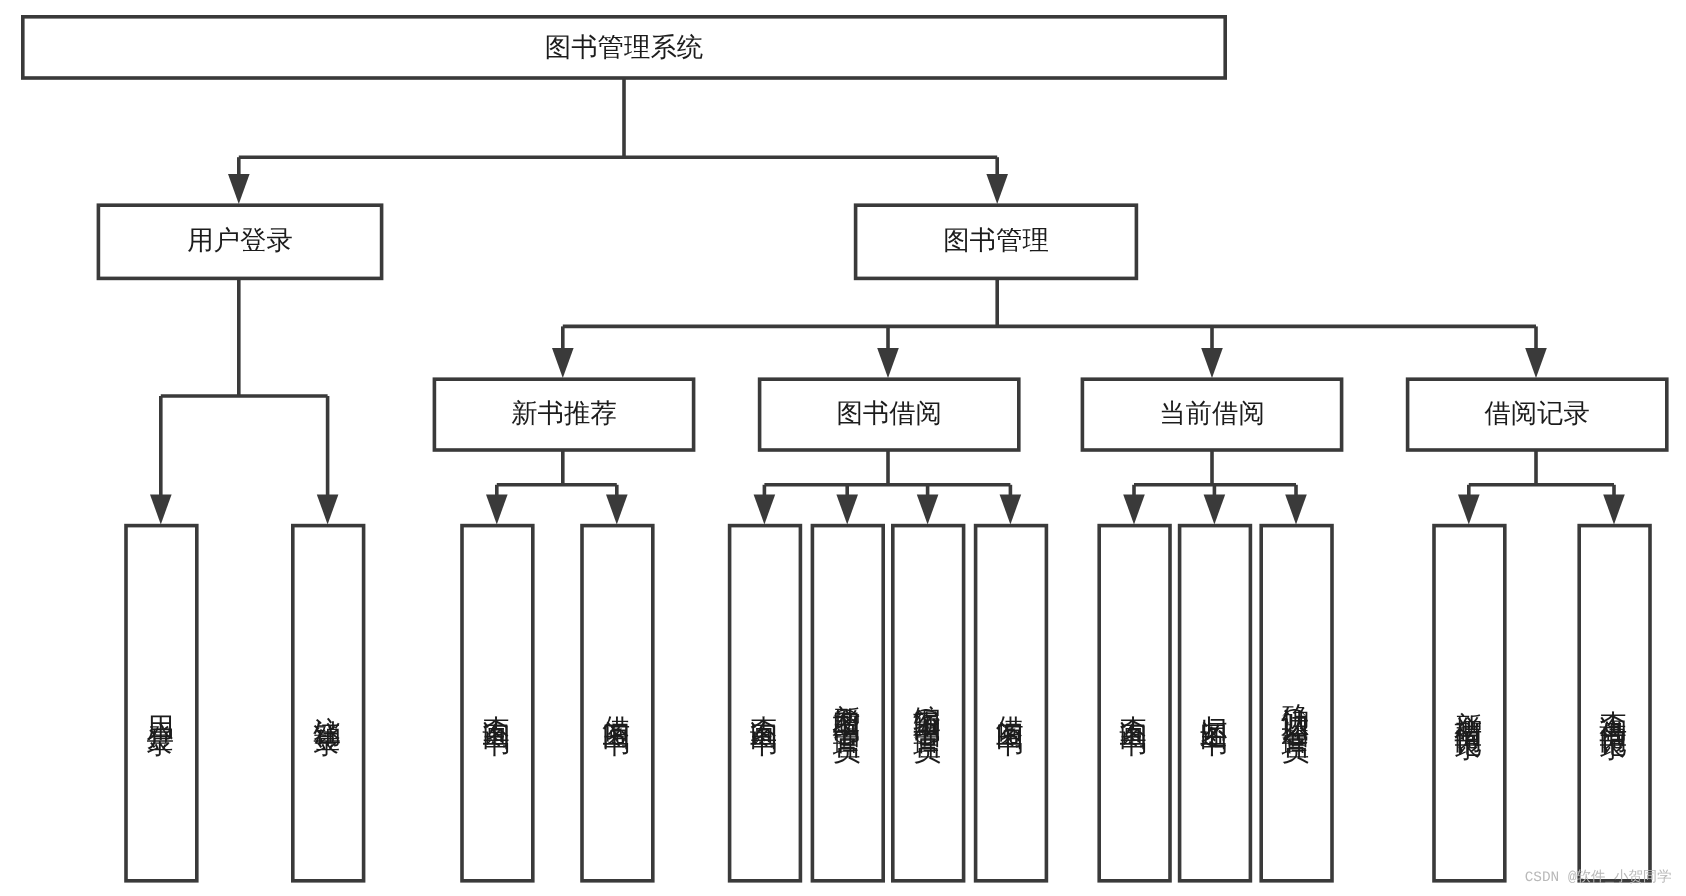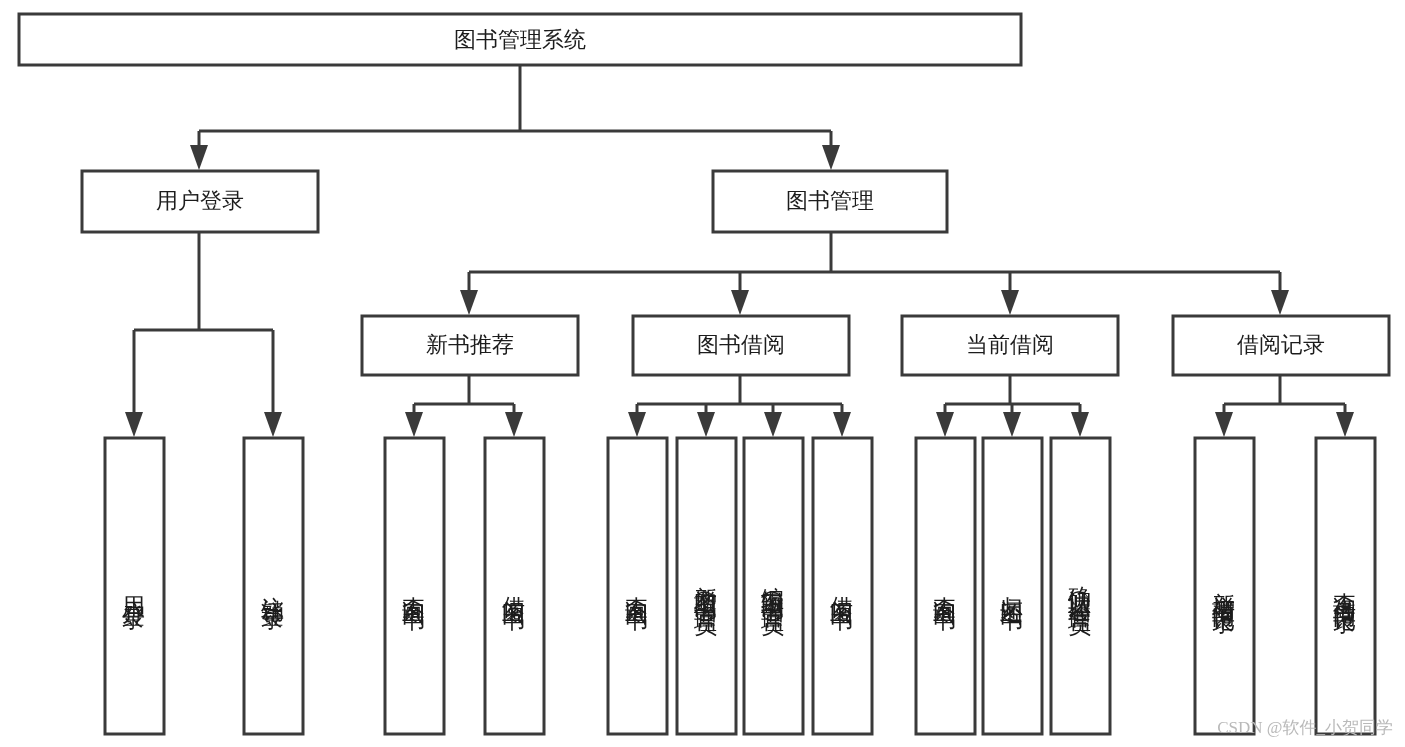--- a/index.html
+++ b/index.html
@@ -51,22 +51,22 @@
     writing-mode: vertical-rl;
     text-orientation: upright;
     glyph-orientation-vertical: 0;
     text-anchor: middle;
     letter-spacing: 4px;
   }
   .watermark {
     position: absolute;
     right: 12px;
     bottom: 8px;
-    font-family: Liberation Serif, serif;
-    font-size: 17px;
+    font-family: Liberation Mono, monospace;
+    font-size: 12px;
     color: #b9b9b9;
     white-space: nowrap;
     user-select: none;
   }
 </style>
 </head>
 <body>
 
 <svg id="diagram" viewBox="0 0 1405 747" xmlns="http://www.w3.org/2000/svg">
 

